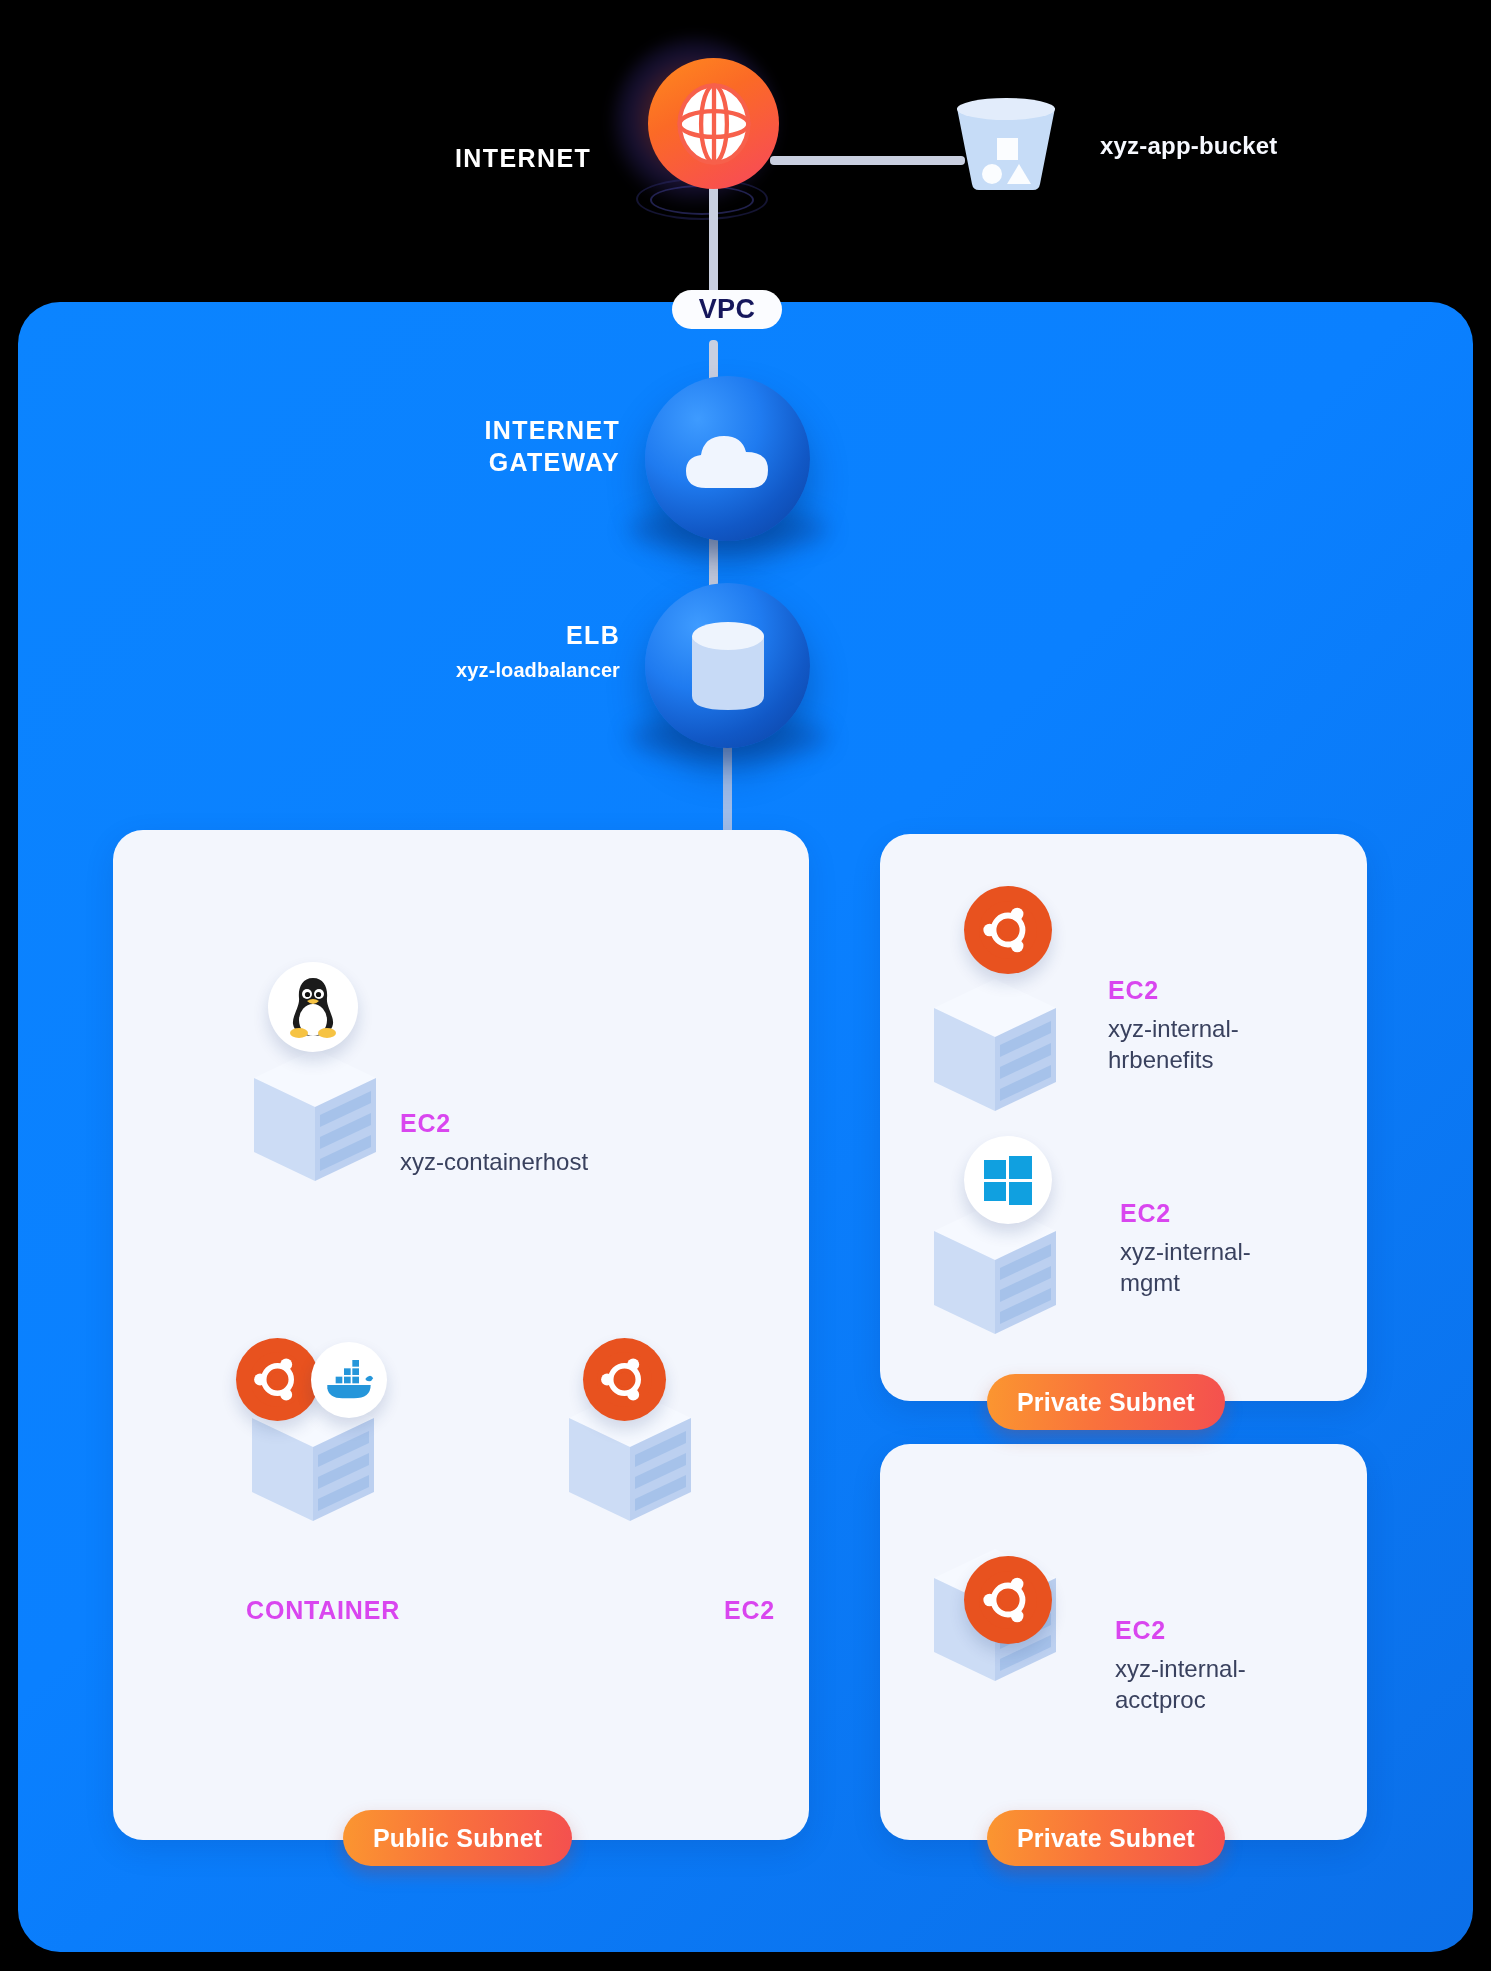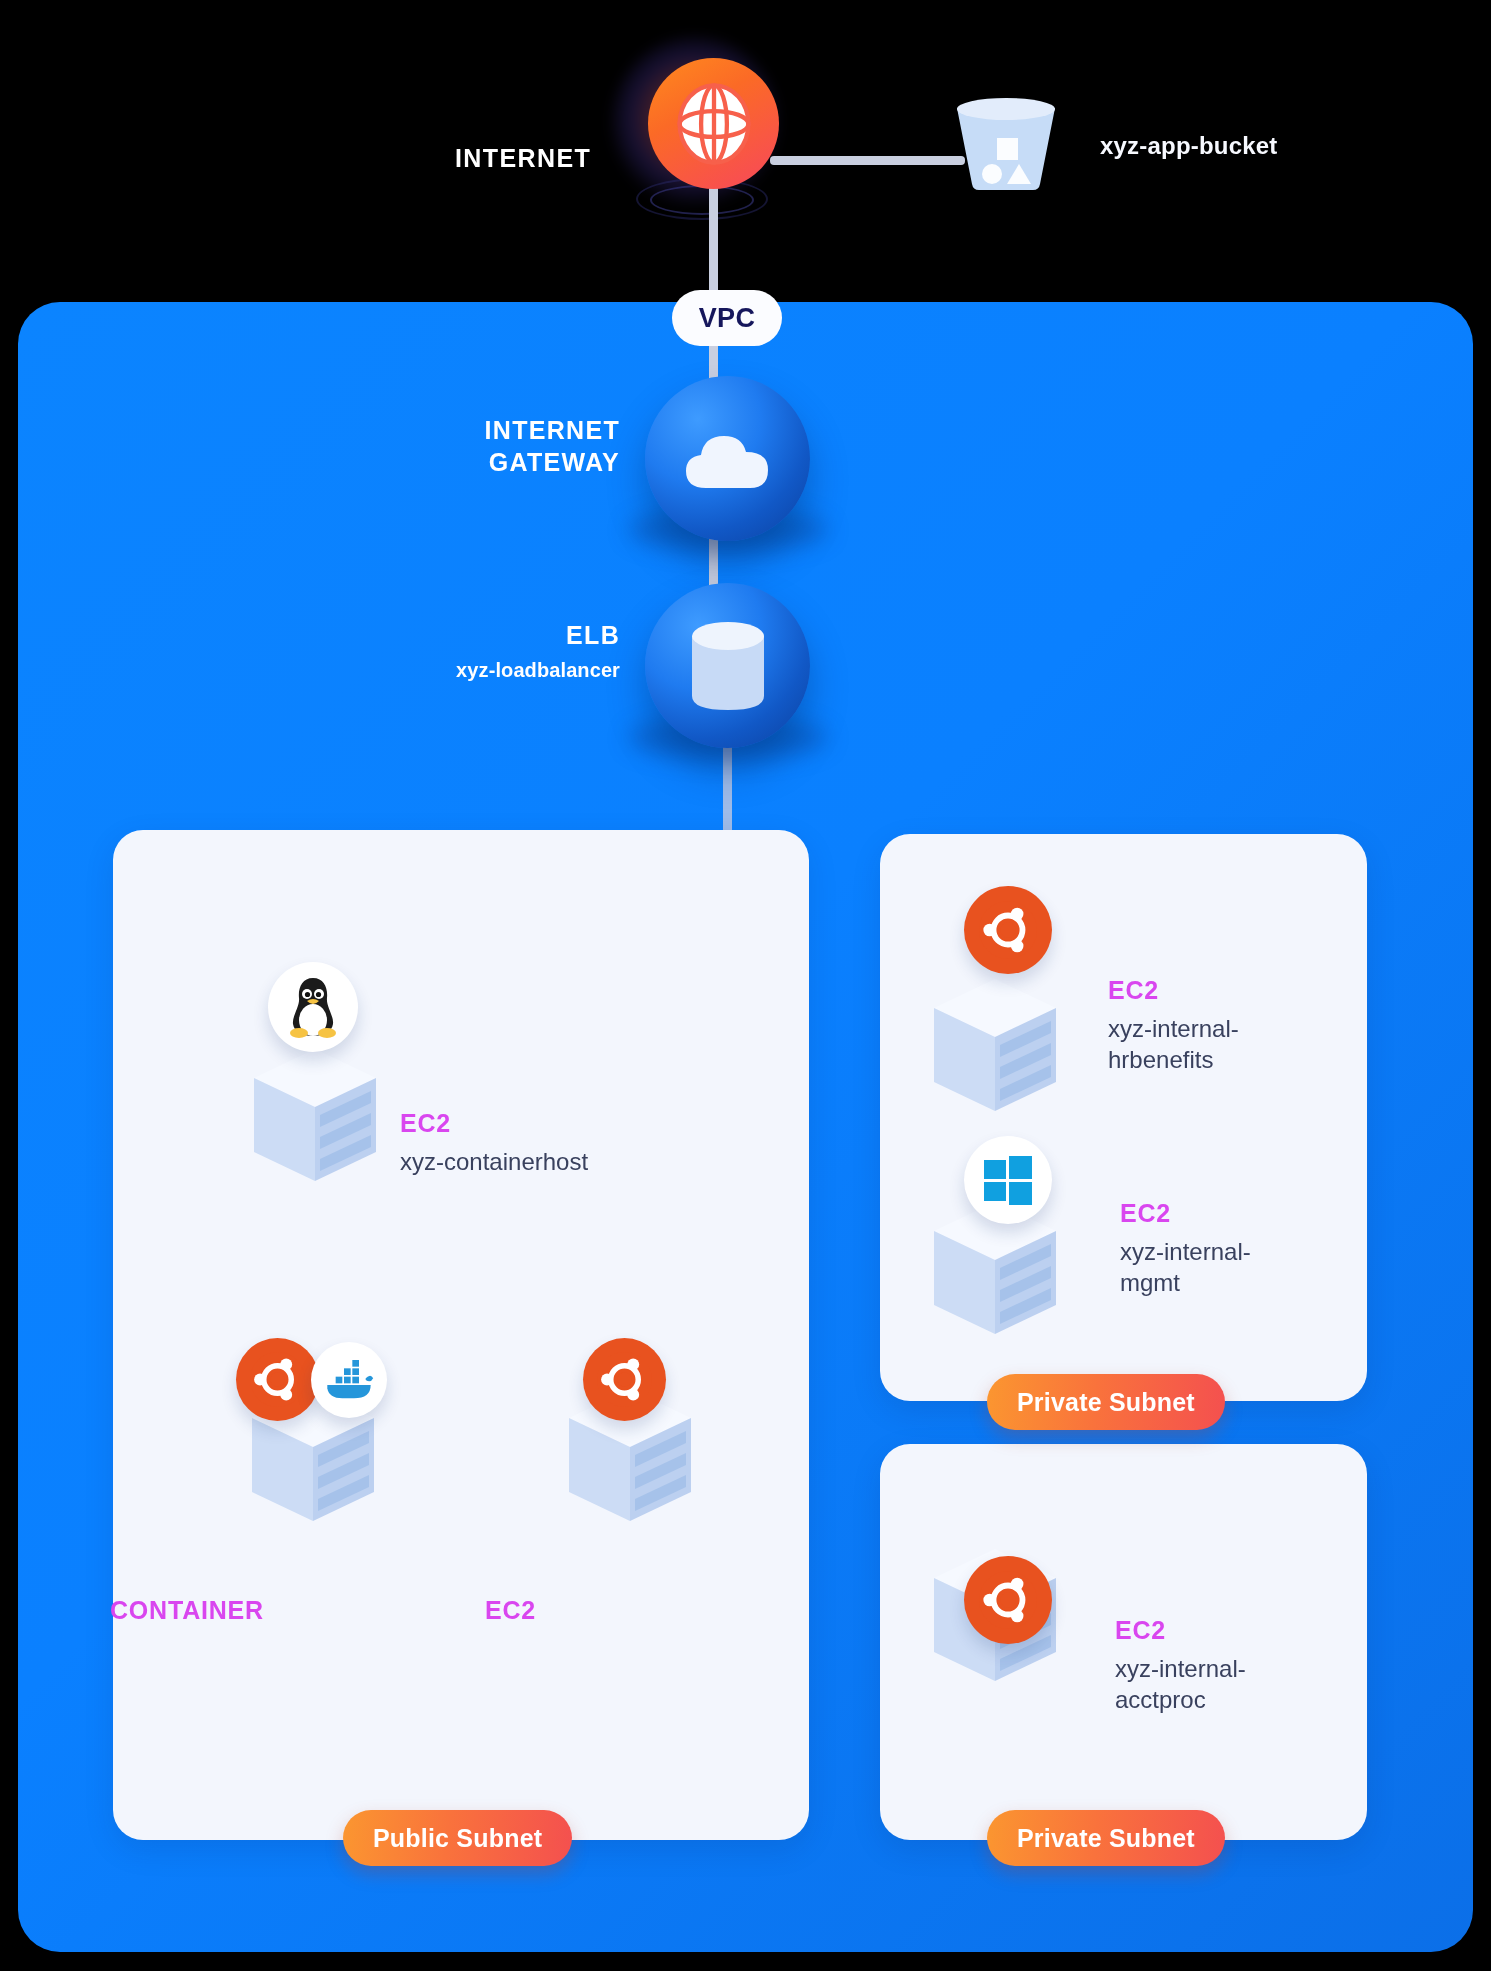--- a/index.html
+++ b/index.html
@@ -5,21 +5,21 @@
   html,body{margin:0;padding:0;background:#000;}
   body{width:1491px;height:1971px;position:relative;overflow:hidden;
        font-family:"Liberation Sans","DejaVu Sans",sans-serif;}
 
   
   .vpc-region{position:absolute;left:18px;top:302px;width:1455px;height:1650px;
     border-radius:42px;
     background:linear-gradient(135deg,#0b84ff 0%,#0a80ff 45%,#0b6fe8 100%);}
 
   
-  .vpc-badge{position:absolute;left:672px;top:290px;width:110px;height:56px;
+  .vpc-badge{position:absolute;left:672px;top:290px;width:110px;height:39px;
     background:#fbfcff;border-radius:28px;display:flex;align-items:center;
     justify-content:center;color:#16175c;font-weight:bold;font-size:27px;
     letter-spacing:.3px;z-index:30;}
 
   
   .line{position:absolute;background:#c9cfe0;z-index:5;}
   .line-blue{position:absolute;background:#b9c6e4;opacity:.85;z-index:5;}
   .wire{position:absolute;z-index:4;}
 
   
@@ -85,21 +85,21 @@
   .ec2 svg{display:block;}
   .iconcircle{position:absolute;border-radius:50%;background:#fff;
     display:flex;align-items:center;justify-content:center;z-index:18;
     box-shadow:0 9px 16px rgba(20,50,110,.16);}
 
   .card-label{position:absolute;z-index:16;}
   .card-label .type{color:#d946ef;font-weight:bold;font-size:25px;
     letter-spacing:.8px;line-height:1.2;}
   .card-label .name{color:#39415e;font-size:24px;line-height:1.28;margin-top:9px;
     font-weight:500;}
-  .card-label.center{text-align:left;}
+  .card-label.center{text-align:right;}
 
   .ubuntu-dot{fill:#fff;}
 </style>
 </head>
 <body>
 
 <div class="vpc-region"></div>
 
 <div class="inet-glow"></div>
 <div class="inet-ellipse2"></div>

